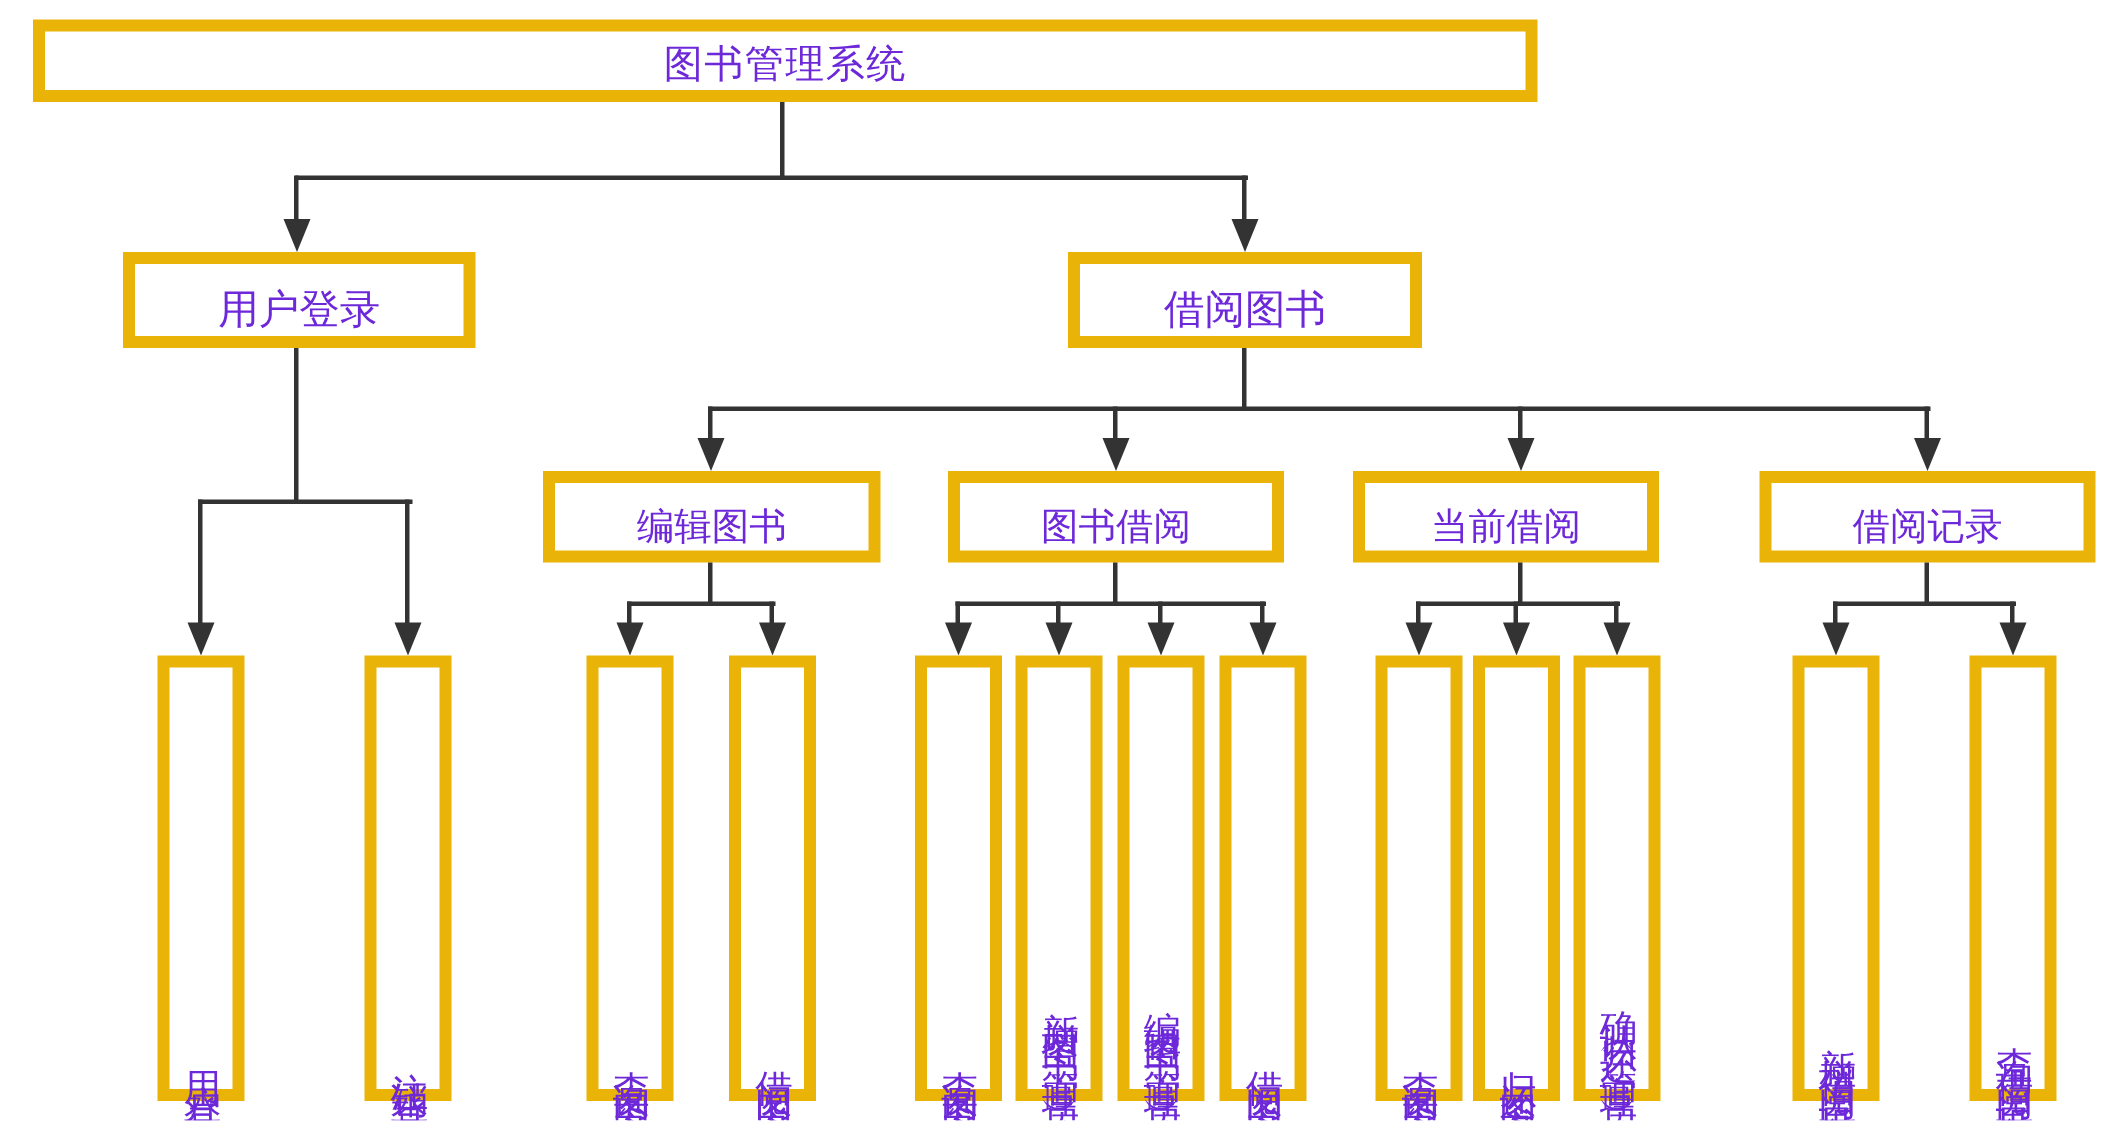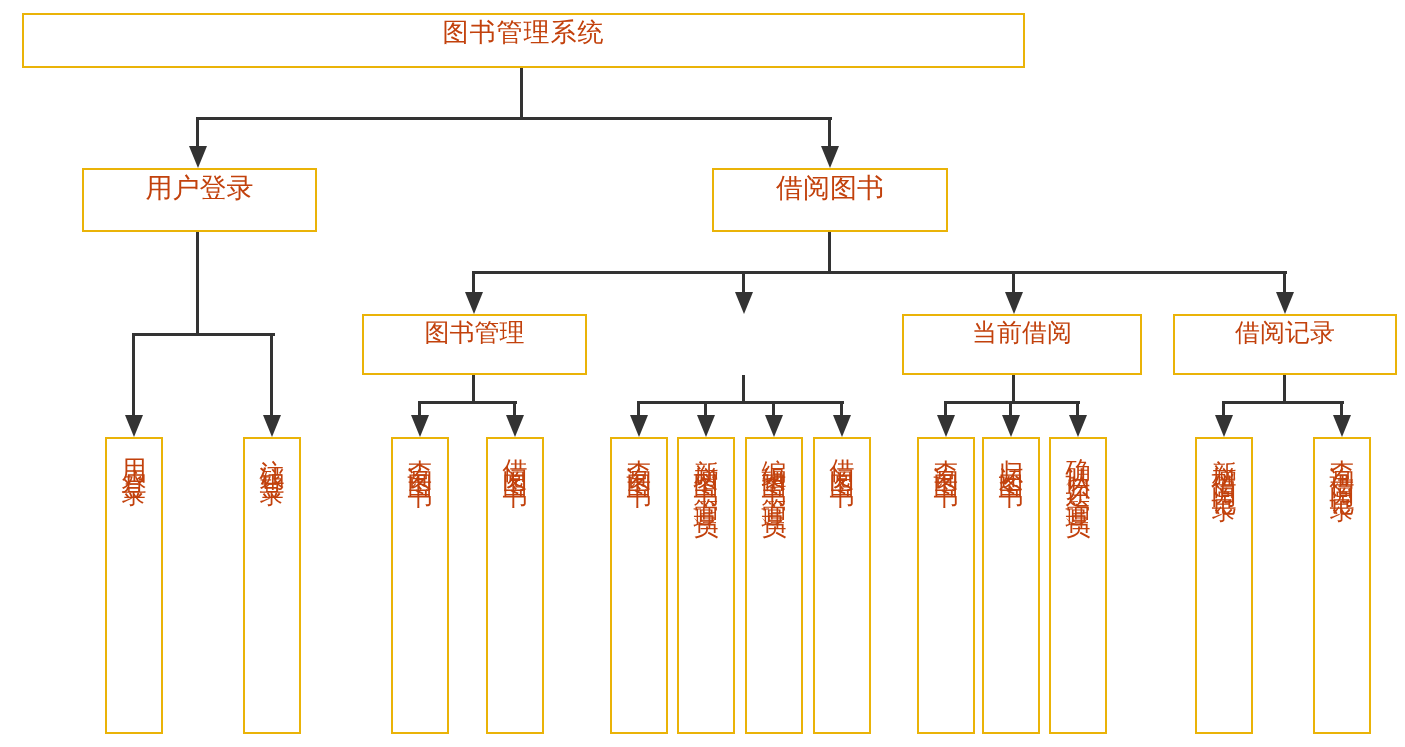--- a/index.html
+++ b/index.html
@@ -7,23 +7,23 @@
     position:relative;
     width:1405px;height:747px;
     background:#ffffff;
     font-family:"Liberation Sans", sans-serif;
     overflow:hidden;
   }
   .box{
     position:absolute;
     box-sizing:border-box;
     background:#ffffff;
-    border:2px solid #eab308;
-    display:flex;align-items:flex-start;justify-content:center;
-    color:#c2410c;
+    border:8px solid #eab308;
+    display:flex;align-items:flex-end;justify-content:center;
+    color:#6d28d9;
   }
   .hlabel{font-size:26px;letter-spacing:1px;}
   .l2label{font-size:27px;}
   .l3label{font-size:25px;}
   .leaf span{
     writing-mode:vertical-rl;
     text-orientation:mixed;
     font-size:25px;
     letter-spacing:8px;
     line-height:1;
@@ -81,23 +81,26 @@
   <div class="vline" style="left:472px;top:271px;height:23px;"></div>
   <div class="arrow" style="left:465px;top:292px;"></div>
   <div class="vline" style="left:742px;top:271px;height:23px;"></div>
   <div class="arrow" style="left:735px;top:292px;"></div>
   <div class="vline" style="left:1012px;top:271px;height:23px;"></div>
   <div class="arrow" style="left:1005px;top:292px;"></div>
   <div class="vline" style="left:1283px;top:271px;height:23px;"></div>
   <div class="arrow" style="left:1276px;top:292px;"></div>
 
   <div class="box" style="left:362px;top:314px;width:225px;height:61px;">
-    <span class="l3label">图书管理</span>
+    <span class="l3label">编辑图书</span>
   </div>
-  <div class="box" style="left:902px;top:314px;width:240px;height:61px;">
+  <div class="box" style="left:632px;top:314px;width:224px;height:61px;">
+    <span class="l3label">图书借阅</span>
+  </div>
+  <div class="box" style="left:902px;top:314px;width:204px;height:61px;">
     <span class="l3label">当前借阅</span>
   </div>
   <div class="box" style="left:1173px;top:314px;width:224px;height:61px;">
     <span class="l3label">借阅记录</span>
   </div>
 
   <div class="vline" style="left:472px;top:375px;height:29px;"></div>
   <div class="hline" style="left:418px;top:401px;width:99px;"></div>
   <div class="vline" style="left:418px;top:401px;height:16px;"></div>
   <div class="arrow" style="left:411px;top:415px;"></div>

